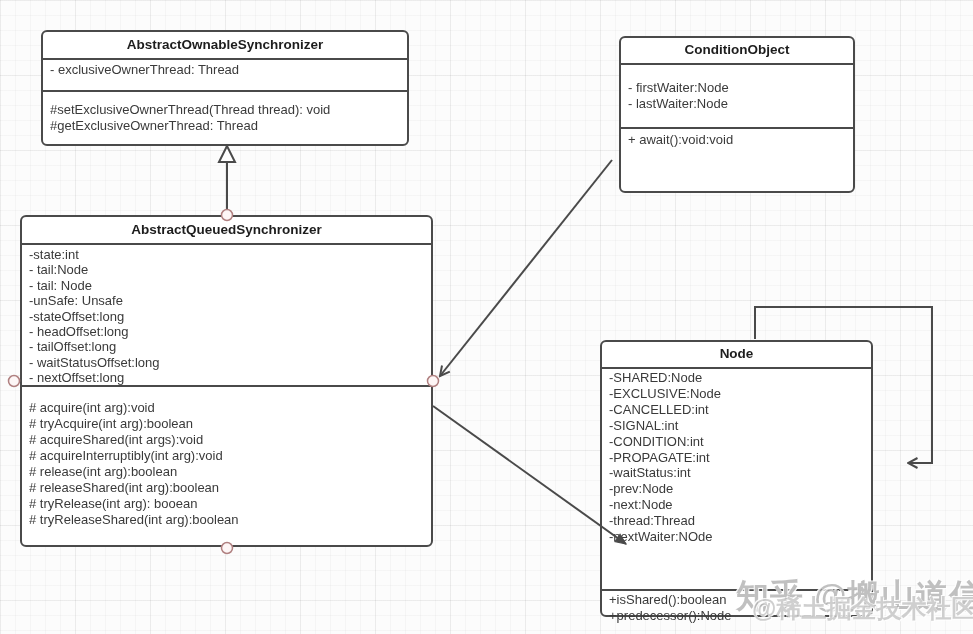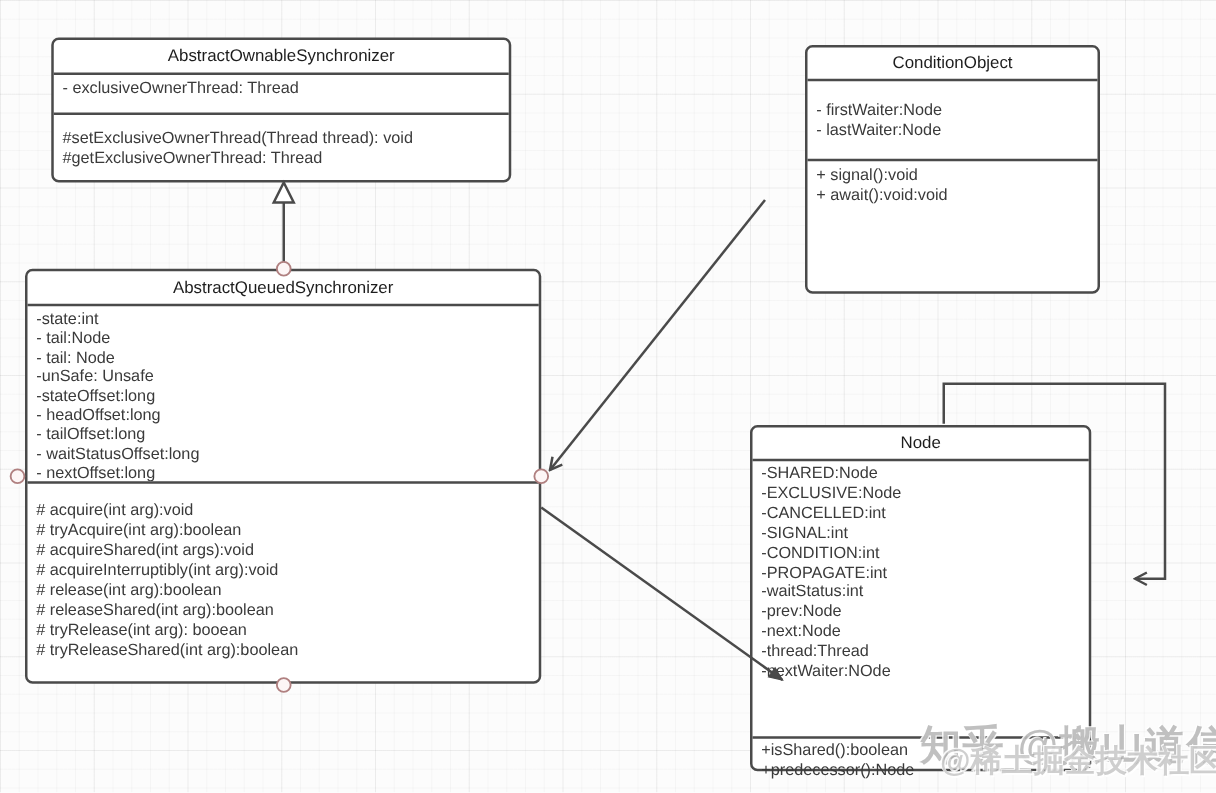--- a/index.html
+++ b/index.html
@@ -12,34 +12,34 @@
       linear-gradient(90deg, rgba(120,120,120,.08) 1px, transparent 1px),
       linear-gradient(rgba(120,120,120,.05) 1px, transparent 1px),
       linear-gradient(90deg, rgba(120,120,120,.05) 1px, transparent 1px);
     background-size:75px 75px,75px 75px,15px 15px,15px 15px;
   }
   .uml-box{
     position:absolute;background:#fff;border:2px solid #4a4a4a;border-radius:6px;
     color:#3a3a3a;z-index:1;
   }
   .uml-title{
-    height:28px;line-height:25px;text-align:center;font-weight:normal;
+    height:28px;line-height:25px;text-align:center;font-weight:bold;
     font-size:13.5px;color:#1d1d1d;border-bottom:2px solid #4a4a4a;
     white-space:nowrap;overflow:hidden;
   }
   .uml-sec{list-style:none;font-size:13px;line-height:16px;padding-left:7px;overflow:hidden}
   .uml-sec li{white-space:nowrap}
   .attrs{border-bottom:2px solid #4a4a4a}
   .methods{border-bottom:none}
 
   #box-aos{left:41px;top:30px;width:368px;height:116px}
   #box-aos .attrs{height:32px;padding-top:2px}
   #box-aos .methods{padding-top:10px}
 
-  #box-co{left:644px;top:36px;width:236px;height:199px}
+  #box-co{left:619px;top:36px;width:236px;height:157px}
   #box-co .uml-title{height:27px;line-height:24px}
   #box-co .attrs{height:64px;padding-top:15px}
   #box-co .methods{padding-top:3px}
 
   #box-aqs{left:20px;top:215px;width:413px;height:332px}
   #box-aqs .attrs{height:142px;padding-top:2px;line-height:15.4px}
   #box-aqs .methods{padding-top:13px}
 
   #box-node{left:600px;top:340px;width:273px;height:277px}
   #box-node .uml-title{height:27px;line-height:24px}
@@ -69,21 +69,20 @@
       </ul>
   </div>
 
   <div class="uml-box" id="box-co">
     <div class="uml-title">ConditionObject</div>
     <ul class="uml-sec attrs">
         <li>- firstWaiter:Node</li>
         <li>- lastWaiter:Node</li>
       </ul>
     <ul class="uml-sec methods">
-        <li>+ signal():void</li>
         <li>+ await():void:void</li>
       </ul>
   </div>
 
   <div class="uml-box" id="box-aqs">
     <div class="uml-title">AbstractQueuedSynchronizer</div>
     <ul class="uml-sec attrs">
         <li>-state:int</li>
         <li>- tail:Node</li>
         <li>- tail:  Node</li>

